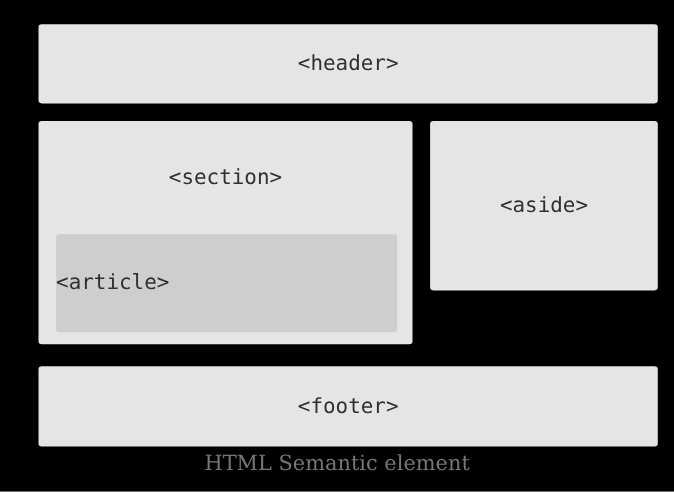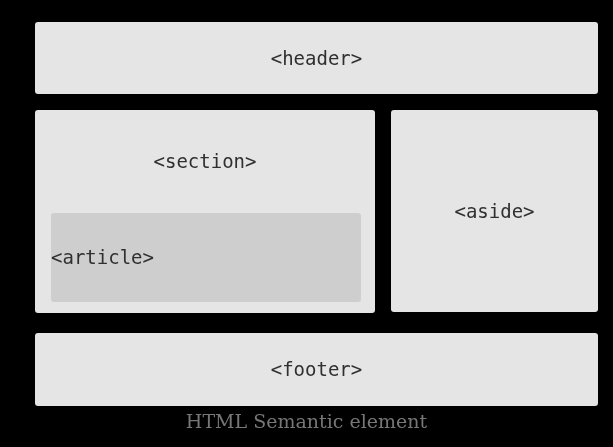--- a/index.html
+++ b/index.html
@@ -51,21 +51,21 @@
     position: static;
     margin: 0 14px 11px 16px;
     height: 89px;
     background: var(--nested-box-bg, #cecece);
     border-radius: 3px;
     display: flex;
     align-items: center;
   }
   .aside-box {
     left: 391px; top: 110px;
-    width: 207px; height: 202px; align-items: center;
+    width: 207px; height: 154px; align-items: center;
   }
   .footer-box {
     left: 35px; top: 333px;
     width: 563px; height: 73px;
   }
   .caption {
     position: absolute;
     left: 0; top: 408px;
     width: 100%;
     text-align: center;

